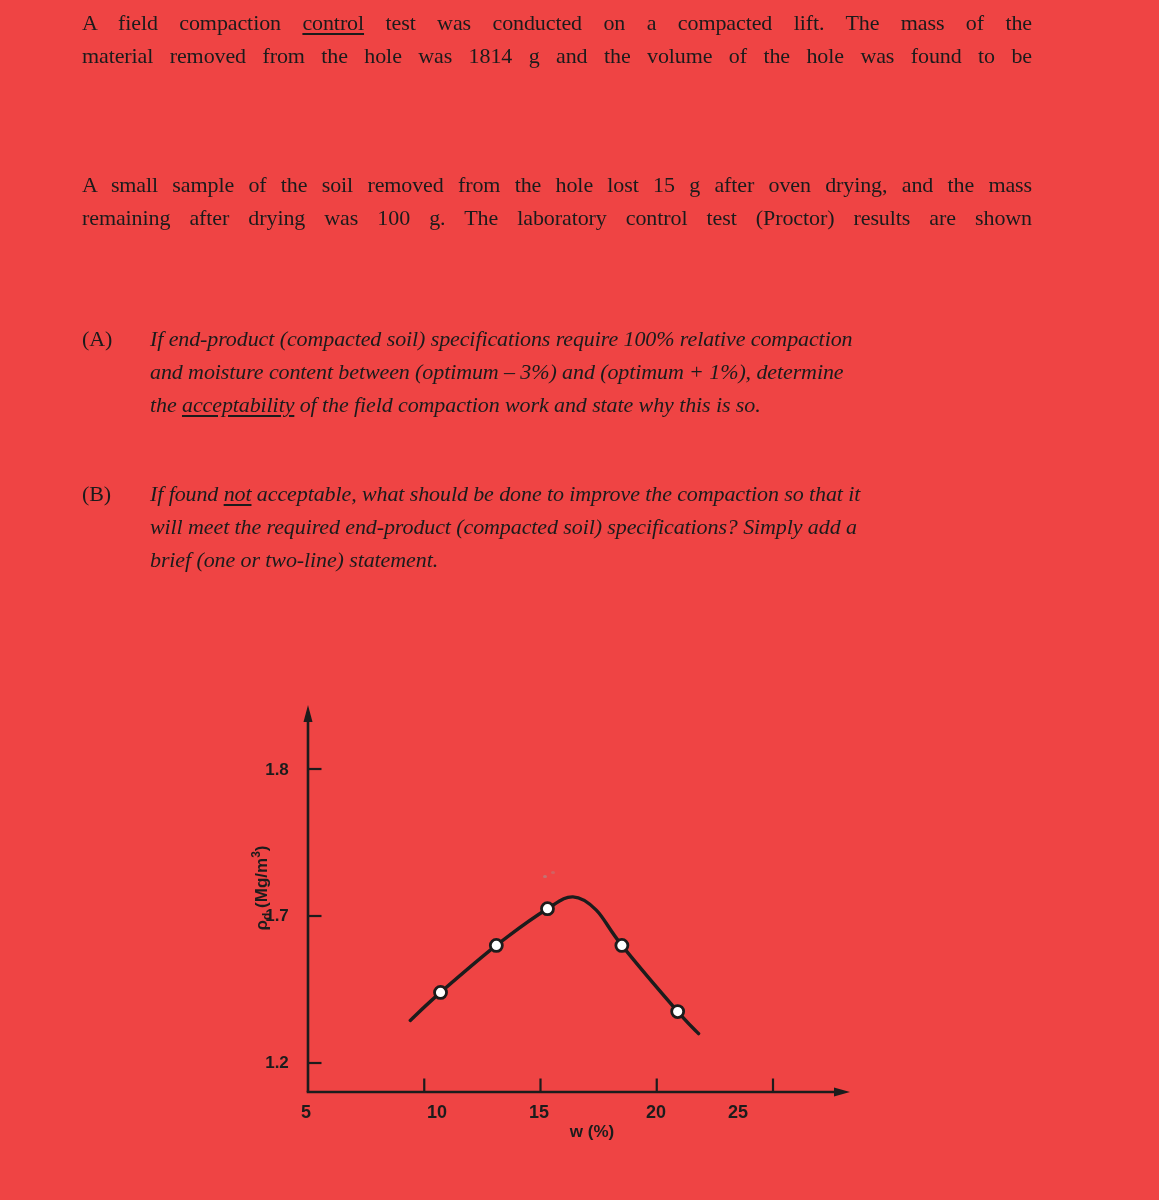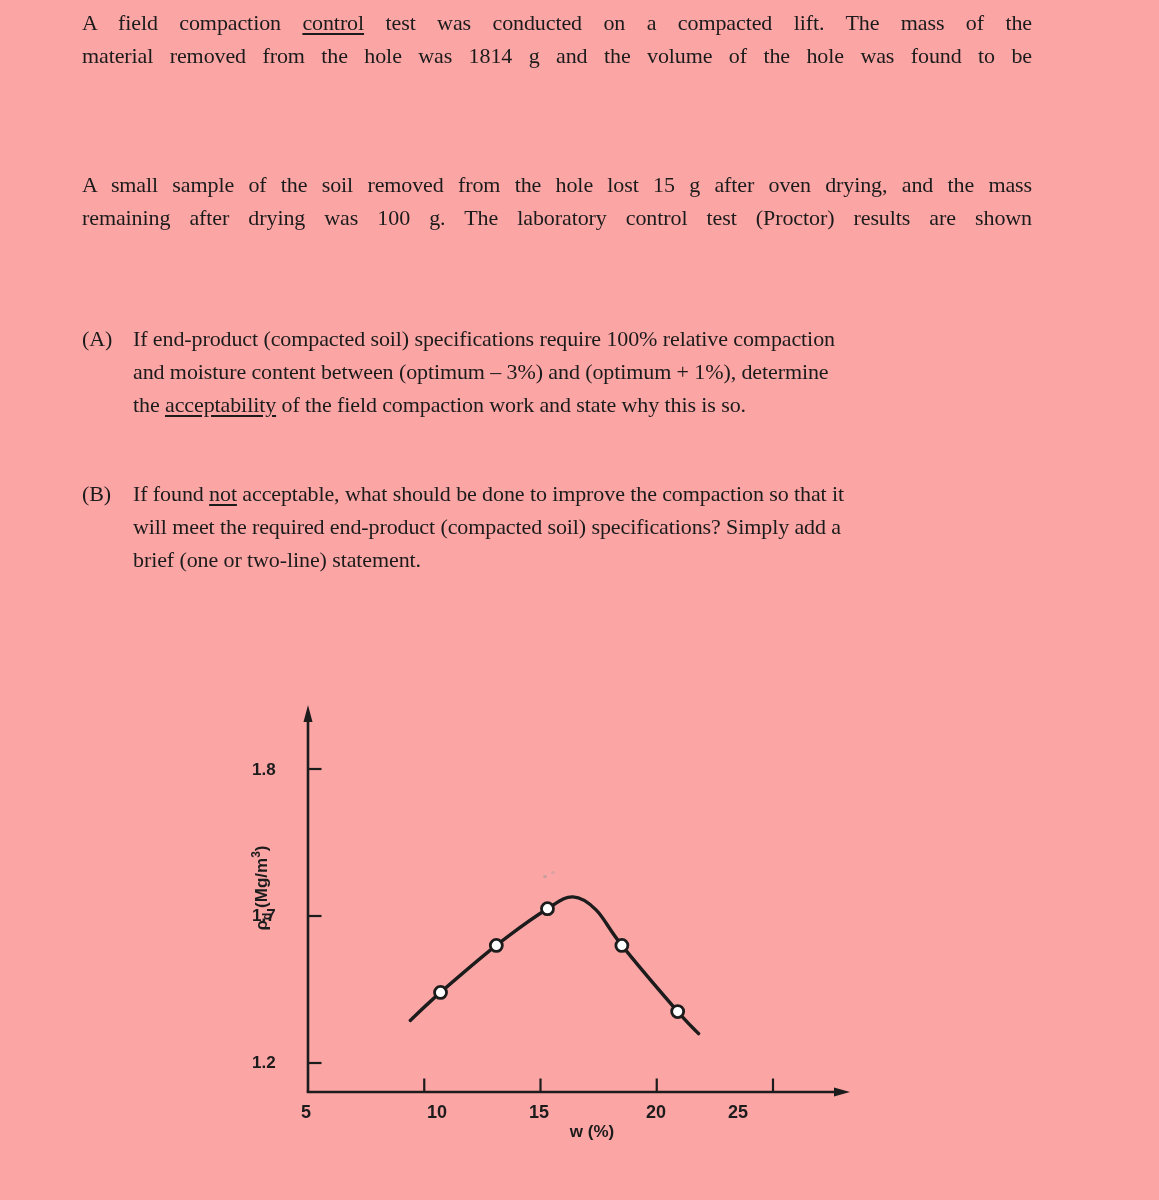--- a/index.html
+++ b/index.html
@@ -1,49 +1,49 @@
 <!DOCTYPE html>
 <html><head>
 <meta charset="utf-8">
 <style>
   html, body { margin: 0; padding: 0; background: #ffffff; }
   #page {
     position: relative;
     width: 1159px;
     height: 1200px;
-    background: #fca5a5;
+    background: #ef4444;
     overflow: hidden;
     font-family: "Liberation Serif", serif;
     color: #1b1b1b;
   }
   .para {
     position: absolute;
     left: 82px;
     width: 950px;
     font-size: 22px;
     line-height: 33px;
     letter-spacing: -0.1px;
   }
   .line { white-space: nowrap; }
   .line.j { text-align: justify; text-align-last: justify; }
   .u { text-decoration: underline; text-underline-offset: 3px; }
   .sup { font-size: 0.62em; vertical-align: super; line-height: 0; }
   .qitem { position: absolute; left: 82px; width: 950px; font-size: 22px; line-height: 33px; letter-spacing: -0.1px; }
   .qlabel { position: absolute; left: 0; top: 0; }
-  .qbody { margin-left: 51px; }
+  .qbody { margin-left: 68px; font-style: italic; }
   
   #chart-wrap { position: absolute; left: 0; top: 0; width: 1159px; height: 1200px; }
   #chart-svg { position: absolute; left: 230px; top: 695px; }
   .chart-label {
     position: absolute;
     font-family: "Liberation Sans", sans-serif;
     font-weight: bold;
     color: #1c1c1c;
   }
-  .ytick { width: 50px; left: 252px; text-align: left; font-size: 17px; line-height: 20px; }
+  .ytick { width: 50px; left: 252px; text-align: center; font-size: 17px; line-height: 20px; }
   .xtick { width: 44px; text-align: center; top: 1102px; font-size: 18px; line-height: 20px; }
   .xaxis-title { left: 547px; top: 1122px; width: 90px; text-align: center; font-size: 17px; }
   .yaxis-title {
     left: 197px; top: 878px; width: 130px; height: 20px;
     text-align: center; font-size: 17px; line-height: 20px;
     transform: rotate(-90deg);
   }
   .yaxis-title .sub { font-size: 0.7em; vertical-align: sub; line-height: 0; }
   .yaxis-title .sup { font-size: 0.7em; vertical-align: super; line-height: 0; }
   .speck { position: absolute; width: 4px; height: 3px; background: #9a9a9a; opacity: 0.55; border-radius: 50%; }

